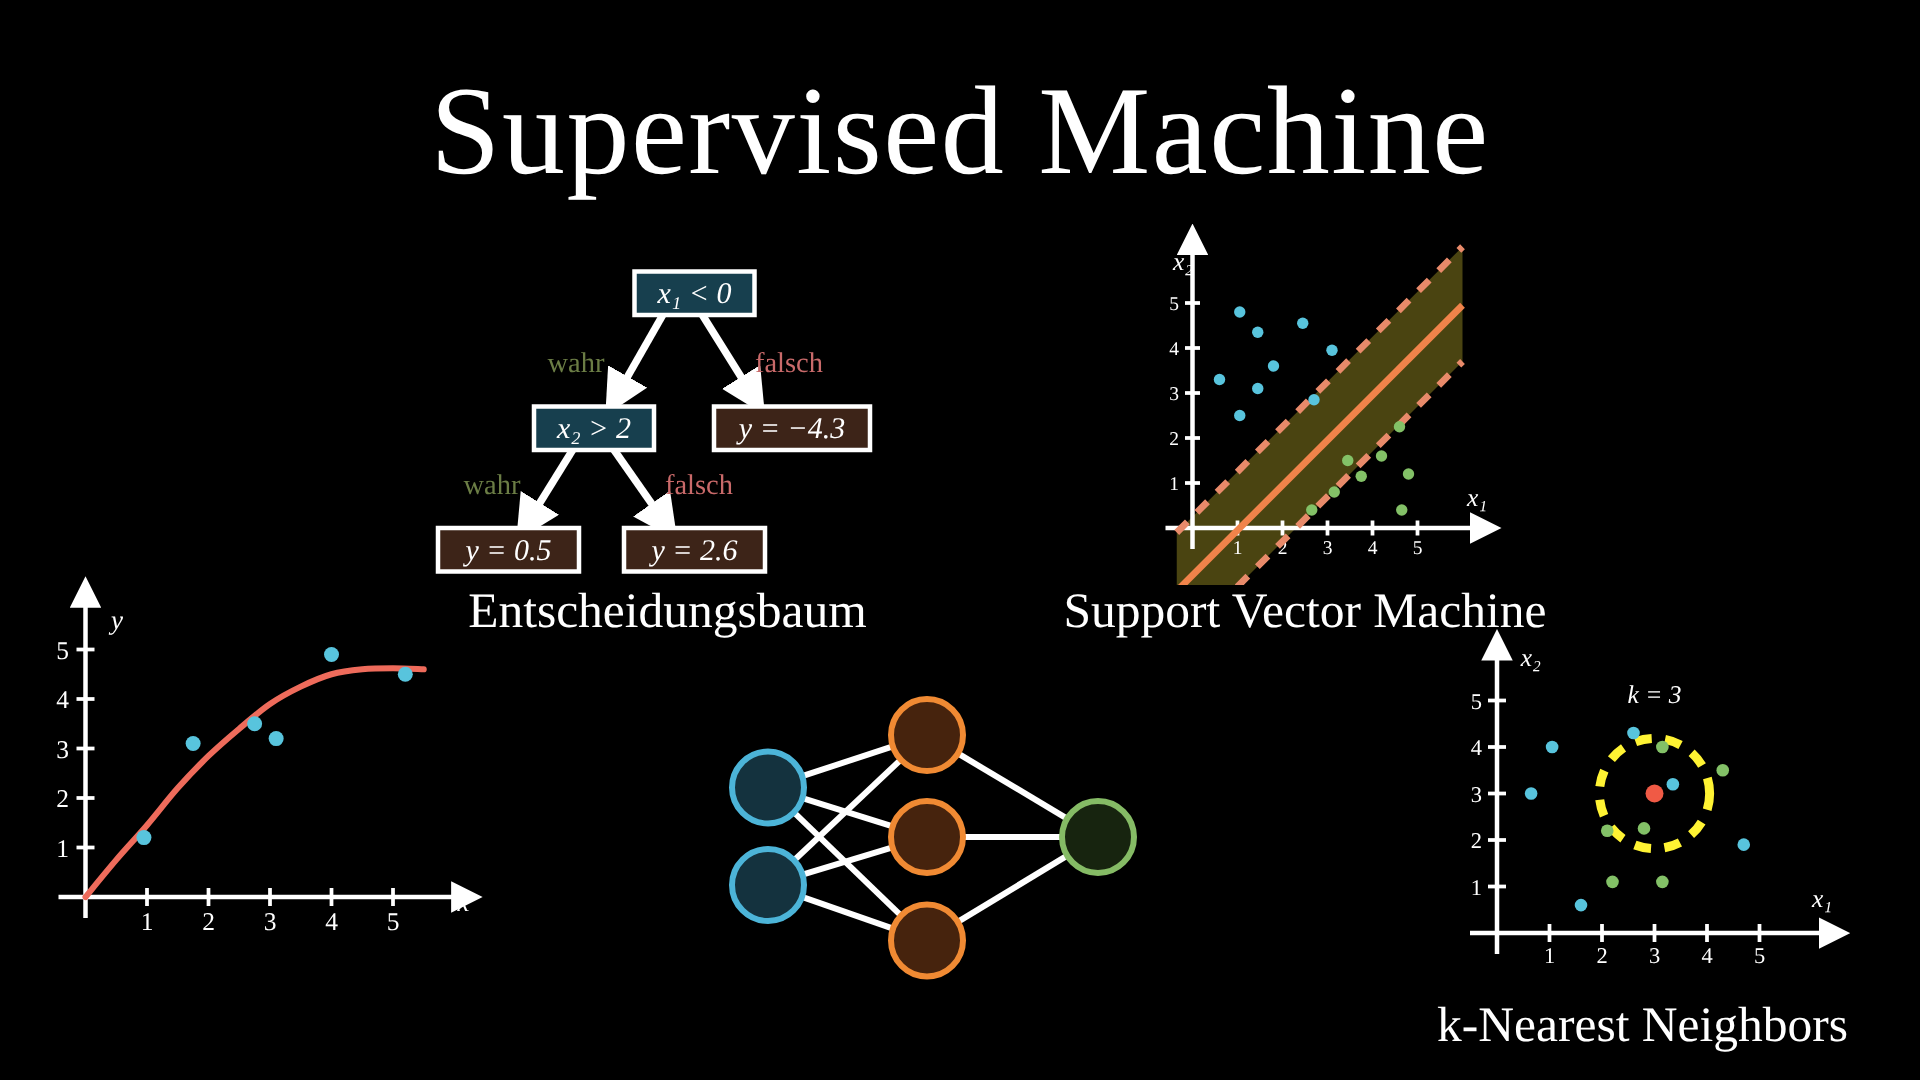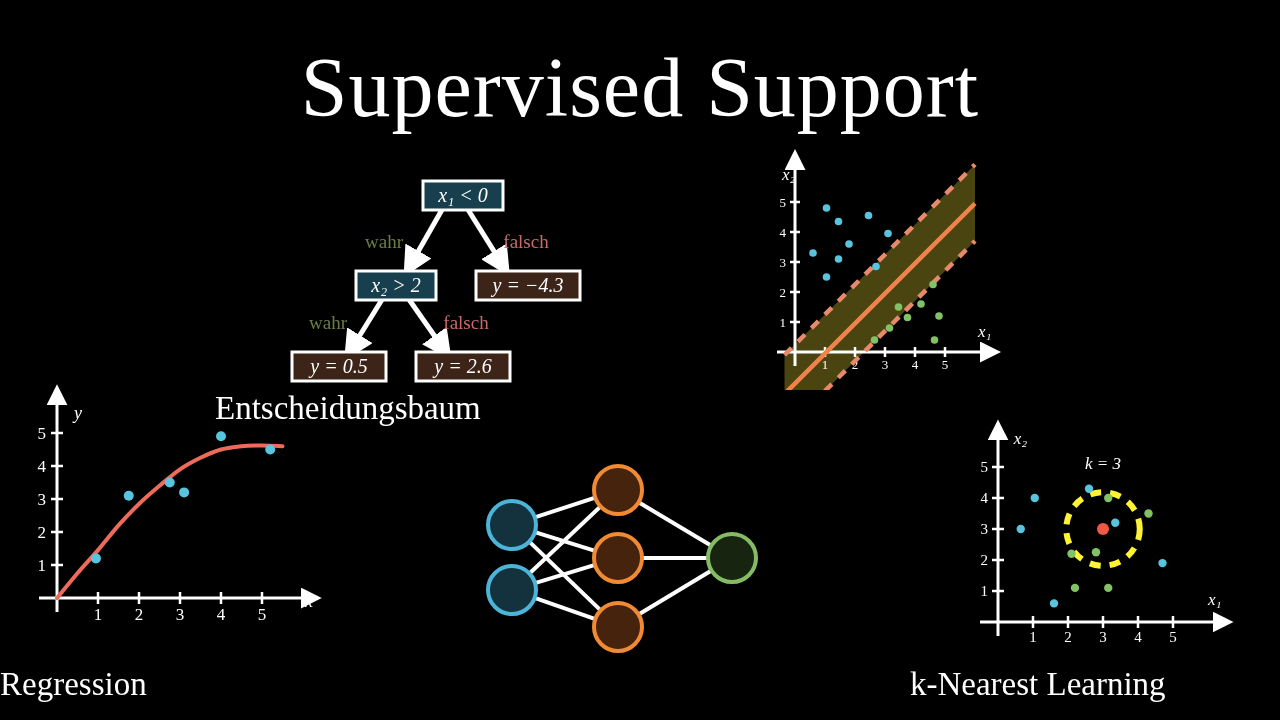--- a/index.html
+++ b/index.html
@@ -33,21 +33,21 @@
     line-height: 96px;
     letter-spacing: 1px;
     font-family: "Liberation Serif", "DejaVu Serif", serif;
     color: #ffffff;
     white-space: nowrap;
   }
 
   
   .caption {
     position: absolute;
-    text-align: left;
+    text-align: center;
     font-size: 33px;
     line-height: 36px;
     color: #ffffff;
     font-family: "Liberation Serif", "DejaVu Serif", serif;
     white-space: nowrap;
   }
   #caption-tree   { top: 390px; left: 215px;  width: 460px; }
   #caption-svm    { top: 390px; left: 640px;  width: 460px; }
   #caption-reg    { top: 666px; left: 0px;    width: 365px; }
   #caption-nn     { top: 666px; left: 455px;  width: 370px; }
@@ -66,21 +66,21 @@
   .math {
     font-family: "Liberation Serif", "DejaVu Serif", serif;
     font-style: italic;
   }
 </style>
 </head>
 <body>
 
 <div id="stage">
 
-  <div id="page-title">Supervised Support</div>
+  <div id="page-title">Supervised Machine</div>
 
   <div class="panel" id="panel-tree">
     <svg width="340" height="225" viewBox="0 0 340 225">
 
       <defs>
         <marker id="dtArrow" markerWidth="6" markerHeight="6" refX="3" refY="3" orient="auto">
           <path d="M0,0 L6,3 L0,6 Z" fill="#ffffff"></path>
         </marker>
       </defs>
       <g>
@@ -333,16 +333,16 @@
           <circle cx="148.25" cy="172.9" r="4.2" fill="#83c167"></circle>
         </g>
       <circle id="knn-query" r="6" fill="#f05a45" cx="143" cy="114"></circle>
       <text id="knn-annot" class="math" x="143" y="53.54999999999998" font-size="17" fill="#ffffff" text-anchor="middle">k = 3</text>
       <text id="knn-xlabel" class="math" x="248" y="189.95" font-size="17" fill="#ffffff">x₁</text>
       <text id="knn-ylabel" class="math" x="53.75" y="28.75" font-size="17" fill="#ffffff">x₂</text>
     </svg>
   </div>
 
   <div class="caption" id="caption-tree">Entscheidungsbaum</div>
-  <div class="caption" id="caption-reg">Regression</div>
-  <div class="caption" id="caption-knn">k-Nearest Learning</div>
+  <div class="caption" id="caption-svm">Support Vector Machine</div>
+  <div class="caption" id="caption-knn">k-Nearest Neighbors</div>
 
 </div>
 
 </body></html>

